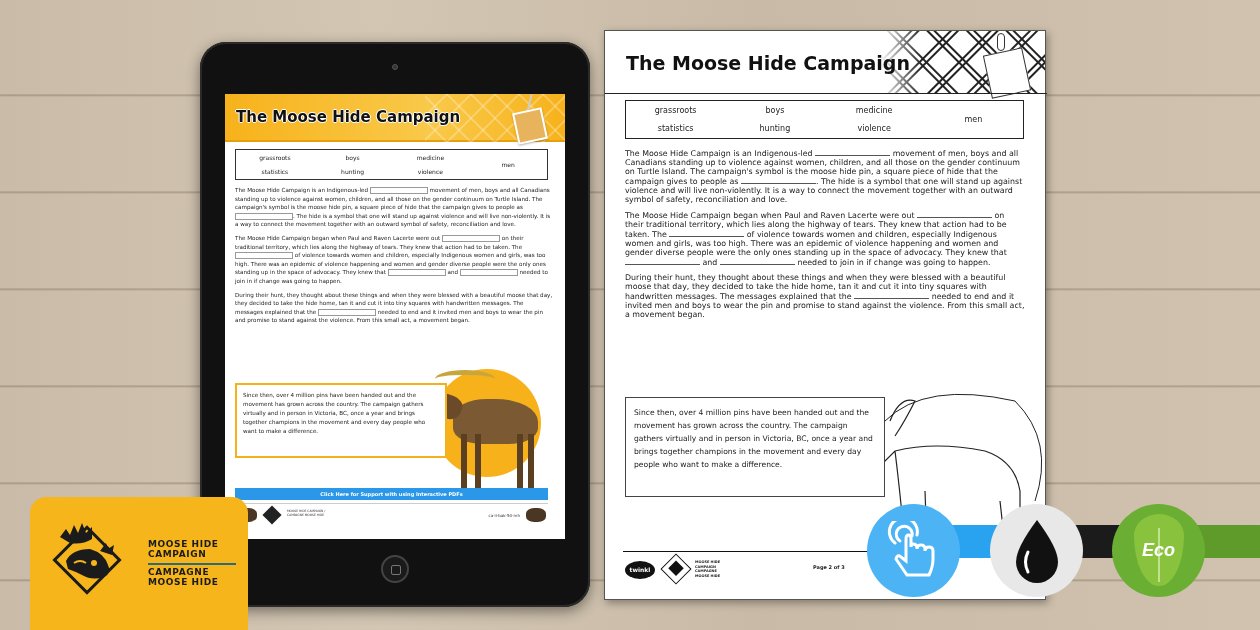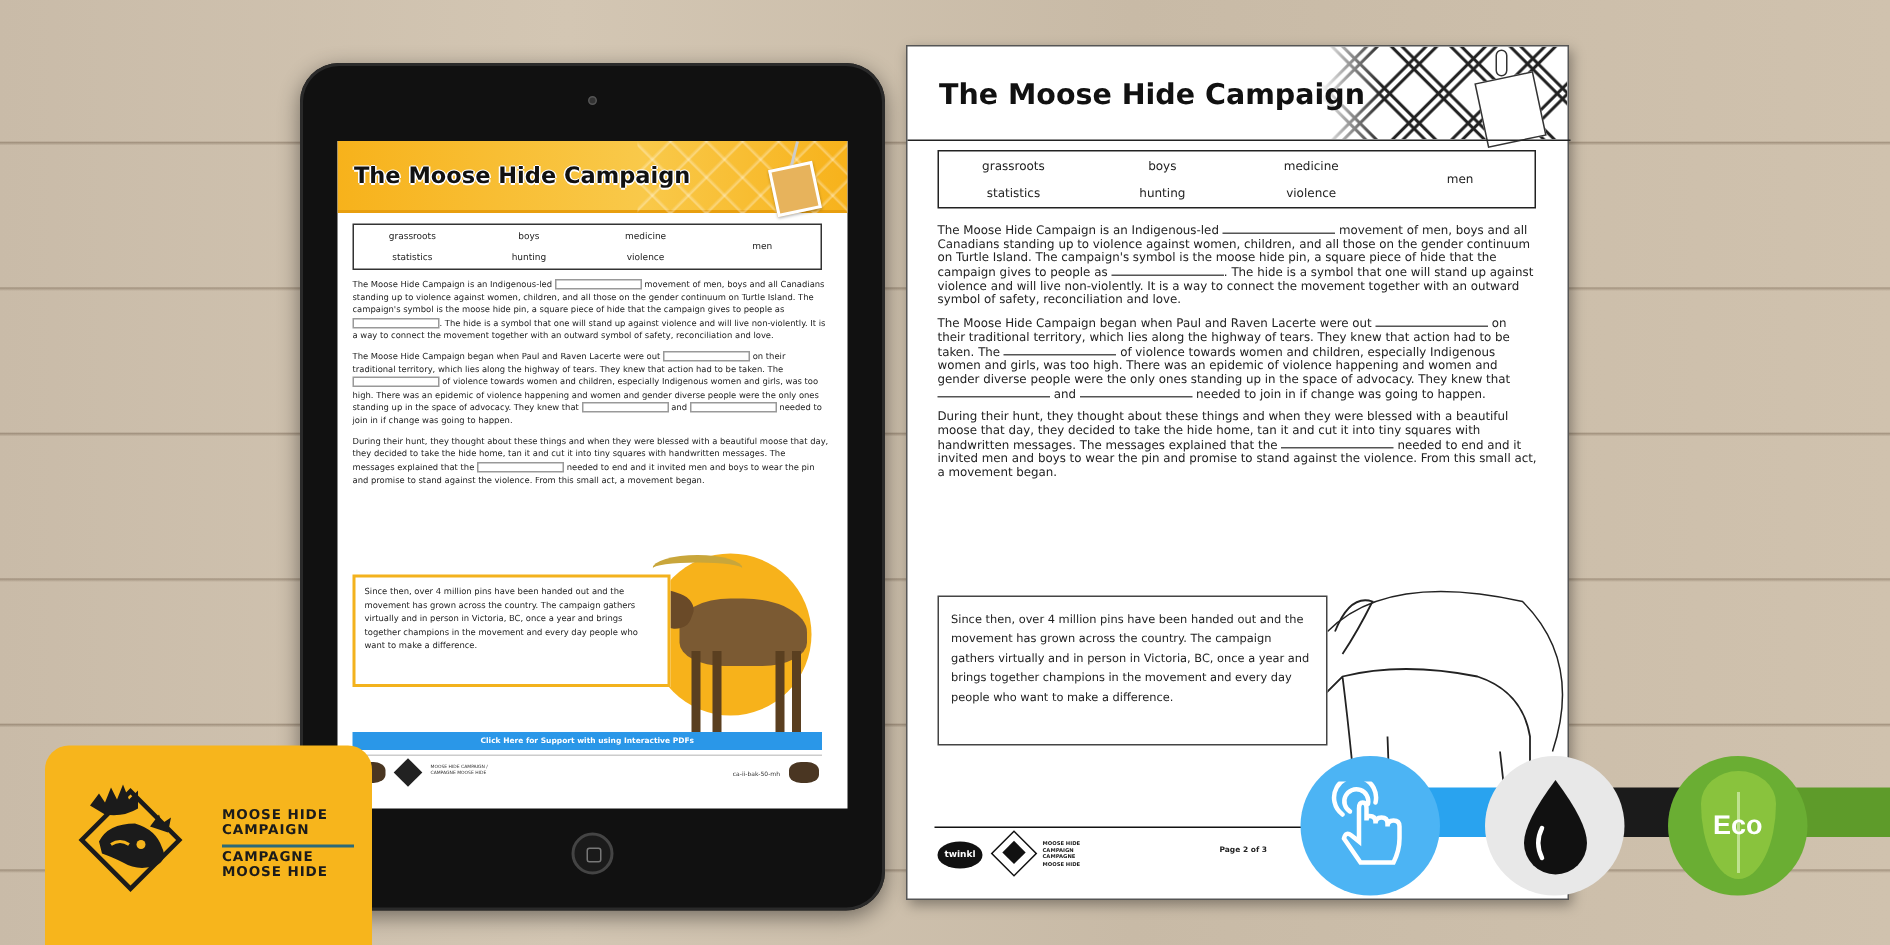--- a/index.html
+++ b/index.html
@@ -114,21 +114,21 @@
   .badge-bar { position: absolute; top: 525px; height: 33px; }
   .bar-blue { left: 920px; width: 80px; background: #29a3ef; }
   .bar-black { left: 1040px; width: 90px; background: #1b1b1b; }
   .bar-green { left: 1150px; width: 110px; background: #5e9b2a; }
   .badge {
     position: absolute; top: 504px; width: 93px; height: 93px; border-radius: 50%;
     display: flex; align-items: center; justify-content: center;
   }
   .badge-interactive { left: 867px; background: #4cb4f4; }
   .badge-ink { left: 990px; background: #e8e8e8; }
-  .badge-eco { left: 1112px; background: #6aae33; }
+  .badge-eco { left: 1112px; background: #6aae33; font-style: italic; }
   .eco-leaf { position: absolute; left: 22px; top: 10px; width: 50px; height: 72px; background: #8dc63f; border-radius: 50% 50% 50% 50% / 30% 30% 70% 70%; opacity: 0.9; }
   .eco-leaf::after { content: ""; position: absolute; left: 24px; top: 14px; width: 2px; height: 54px; background: #c9e79b; }
   .eco-label { position: relative; color: #fff; font-weight: bold; font-size: 18px; font-family: "Liberation Sans", sans-serif; }
 
   
   .mhc-card {
     position: absolute; left: 30px; top: 497px; width: 218px; height: 150px; background: #f7b51c; border-radius: 16px;
   }
   .mhc-moose-svg { position: absolute; left: 12px; top: 18px; width: 90px; height: 90px; }
   .mhc-text-top { position: absolute; left: 118px; top: 42px; font-family: "DejaVu Sans", sans-serif; font-weight: bold; font-size: 9px; line-height: 10px; letter-spacing: 0.6px; color: #1b1b1b; }

